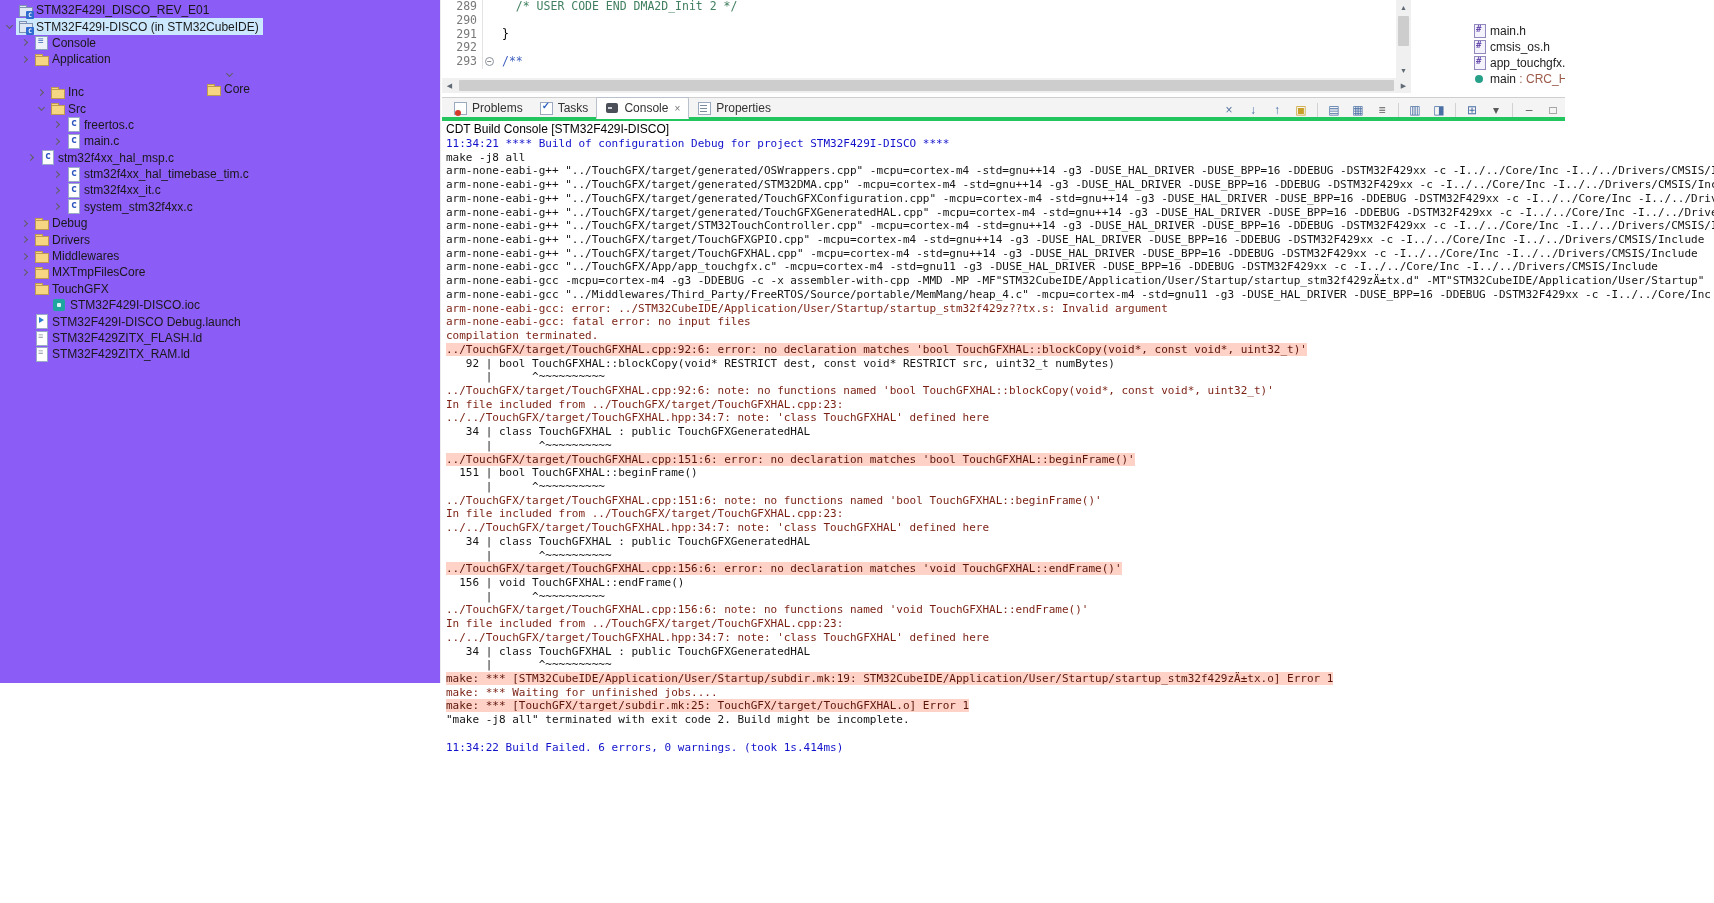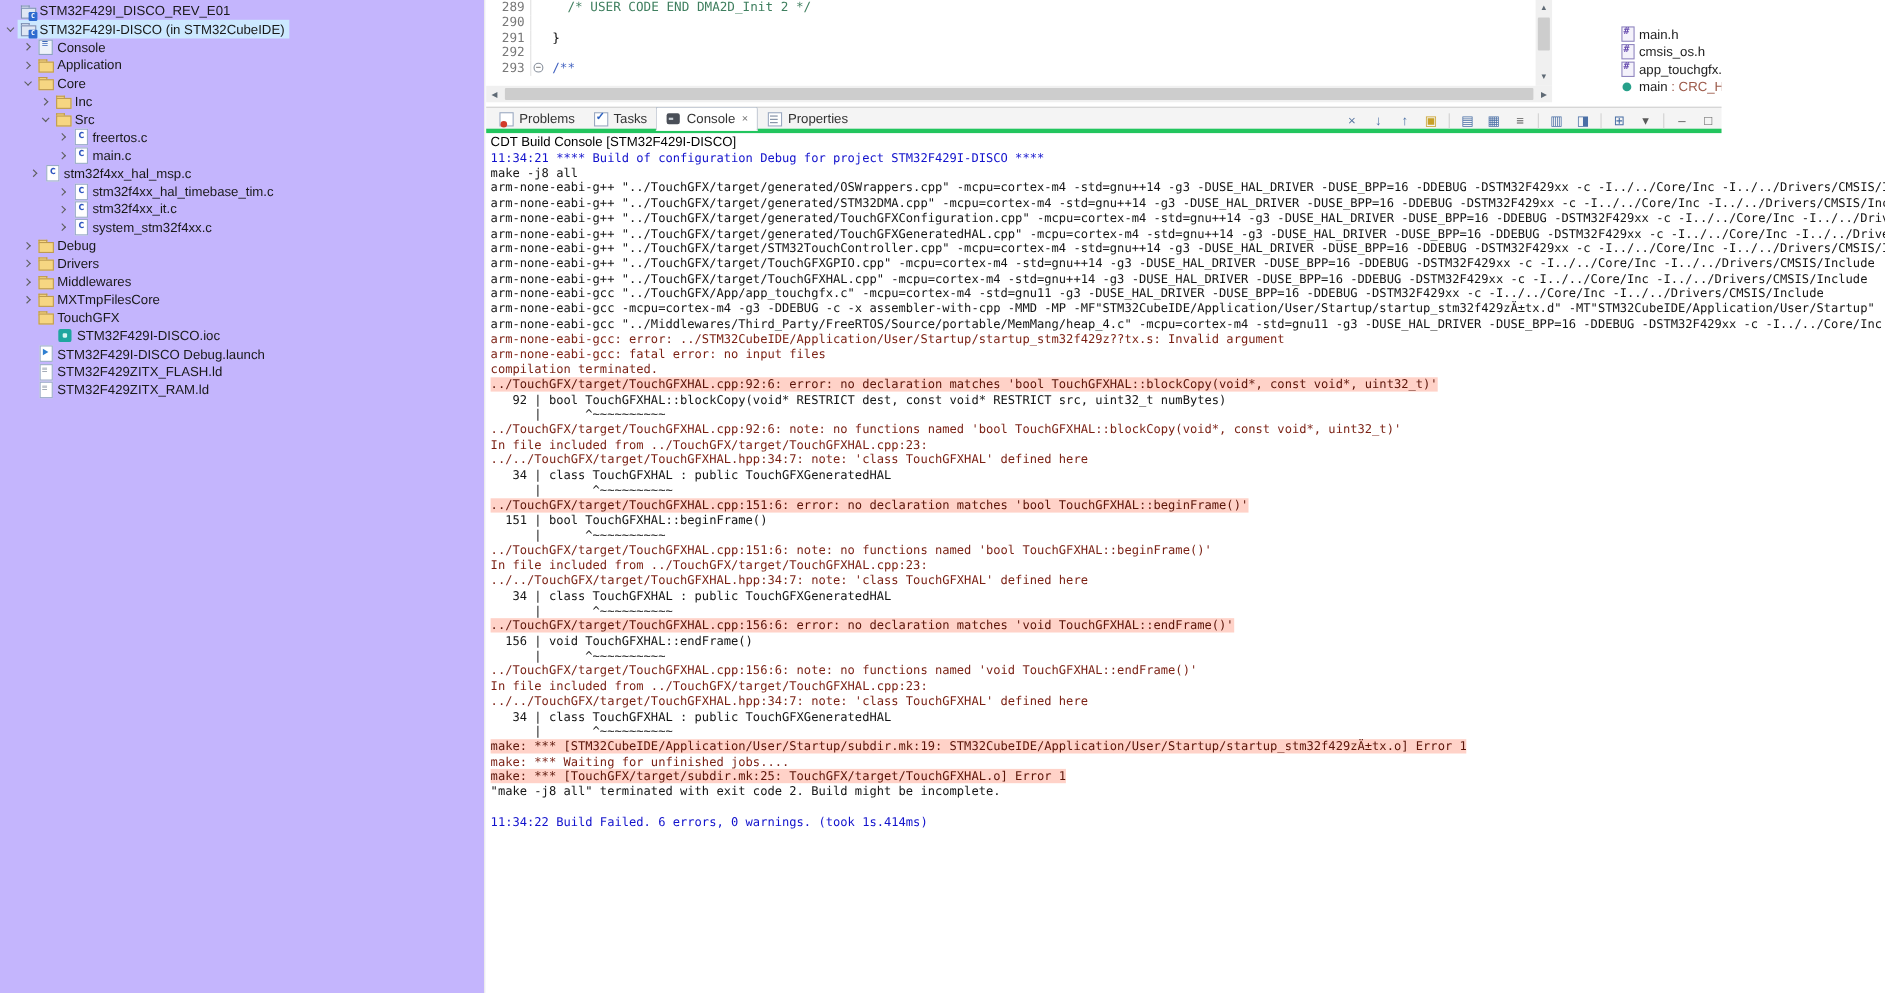--- a/index.html
+++ b/index.html
@@ -5,22 +5,22 @@
   * { box-sizing: border-box; }
   html,body { margin:0; padding:0; }
   body {
     width:1714px; height:903px; position:relative; overflow:hidden;
     background:#ffffff; font-family:"Liberation Sans", sans-serif;
     cursor:default;
   }
 
   
   #explorer {
-    position:absolute; left:0; top:0; width:441px; height:903px;
-    background:#c4b5fd; border-right:1px solid #ececec; padding-top:2px; overflow:hidden;
+    position:absolute; left:0; top:0; width:441px; height:683px;
+    background:#8b5cf6; border-right:1px solid #ececec; padding-top:2px; overflow:hidden;
   }
   .tree-row { display:flex; align-items:center; height:16.4px; font-size:12px; color:#191919; white-space:nowrap; }
   .tw { width:14px; height:14px; flex:none; display:flex; align-items:center; justify-content:center; }
   .chev { width:5px; height:5px; border-right:1.4px solid #5f5f5f; border-bottom:1.4px solid #5f5f5f; display:block; }
   .chev.col { transform:rotate(-45deg); margin-left:-2px; }
   .chev.exp { transform:rotate(45deg); margin-top:-2px; }
   .row-core { display:flex; align-items:center; height:100%; padding:0 4px 0 1px; }
   .row-core.sel { background:#cce8ff; }
   .tlabel { margin-left:3px; }
 
@@ -170,21 +170,21 @@
     </div>
     <div class="tree-row" style="padding-left: 18px;">
       <span class="tw">
         <span class="chev col"></span>
       </span>
       <span class="row-core">
         <span class="ticn folder"></span>
         <span class="tlabel">Application</span>
       </span>
     </div>
-    <div class="tree-row" style="padding-left: 18px;">
+    <div class="tree-row" style="padding-left: 18px; flex-direction: column;">
       <span class="tw">
         <span class="chev exp"></span>
       </span>
       <span class="row-core">
         <span class="ticn folder"></span>
         <span class="tlabel">Core</span>
       </span>
     </div>
     <div class="tree-row" style="padding-left: 34px;">
       <span class="tw">

